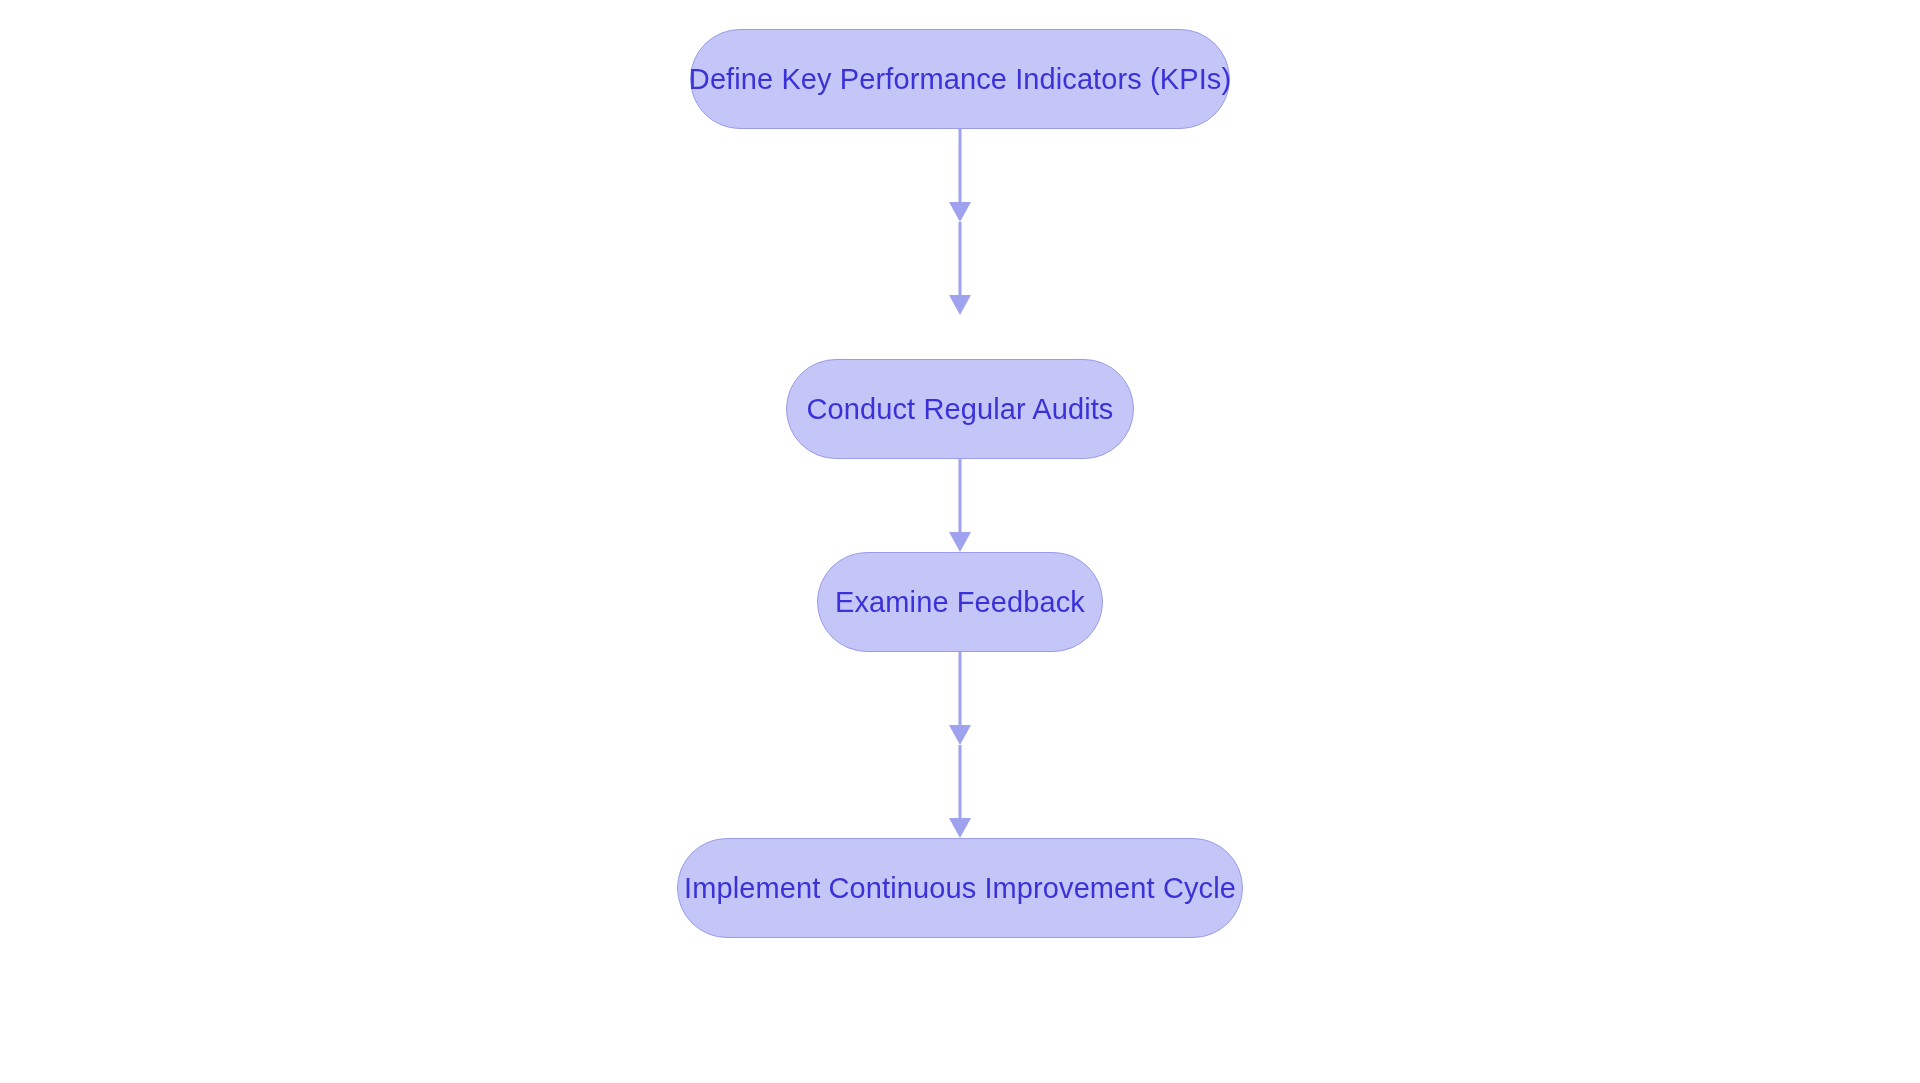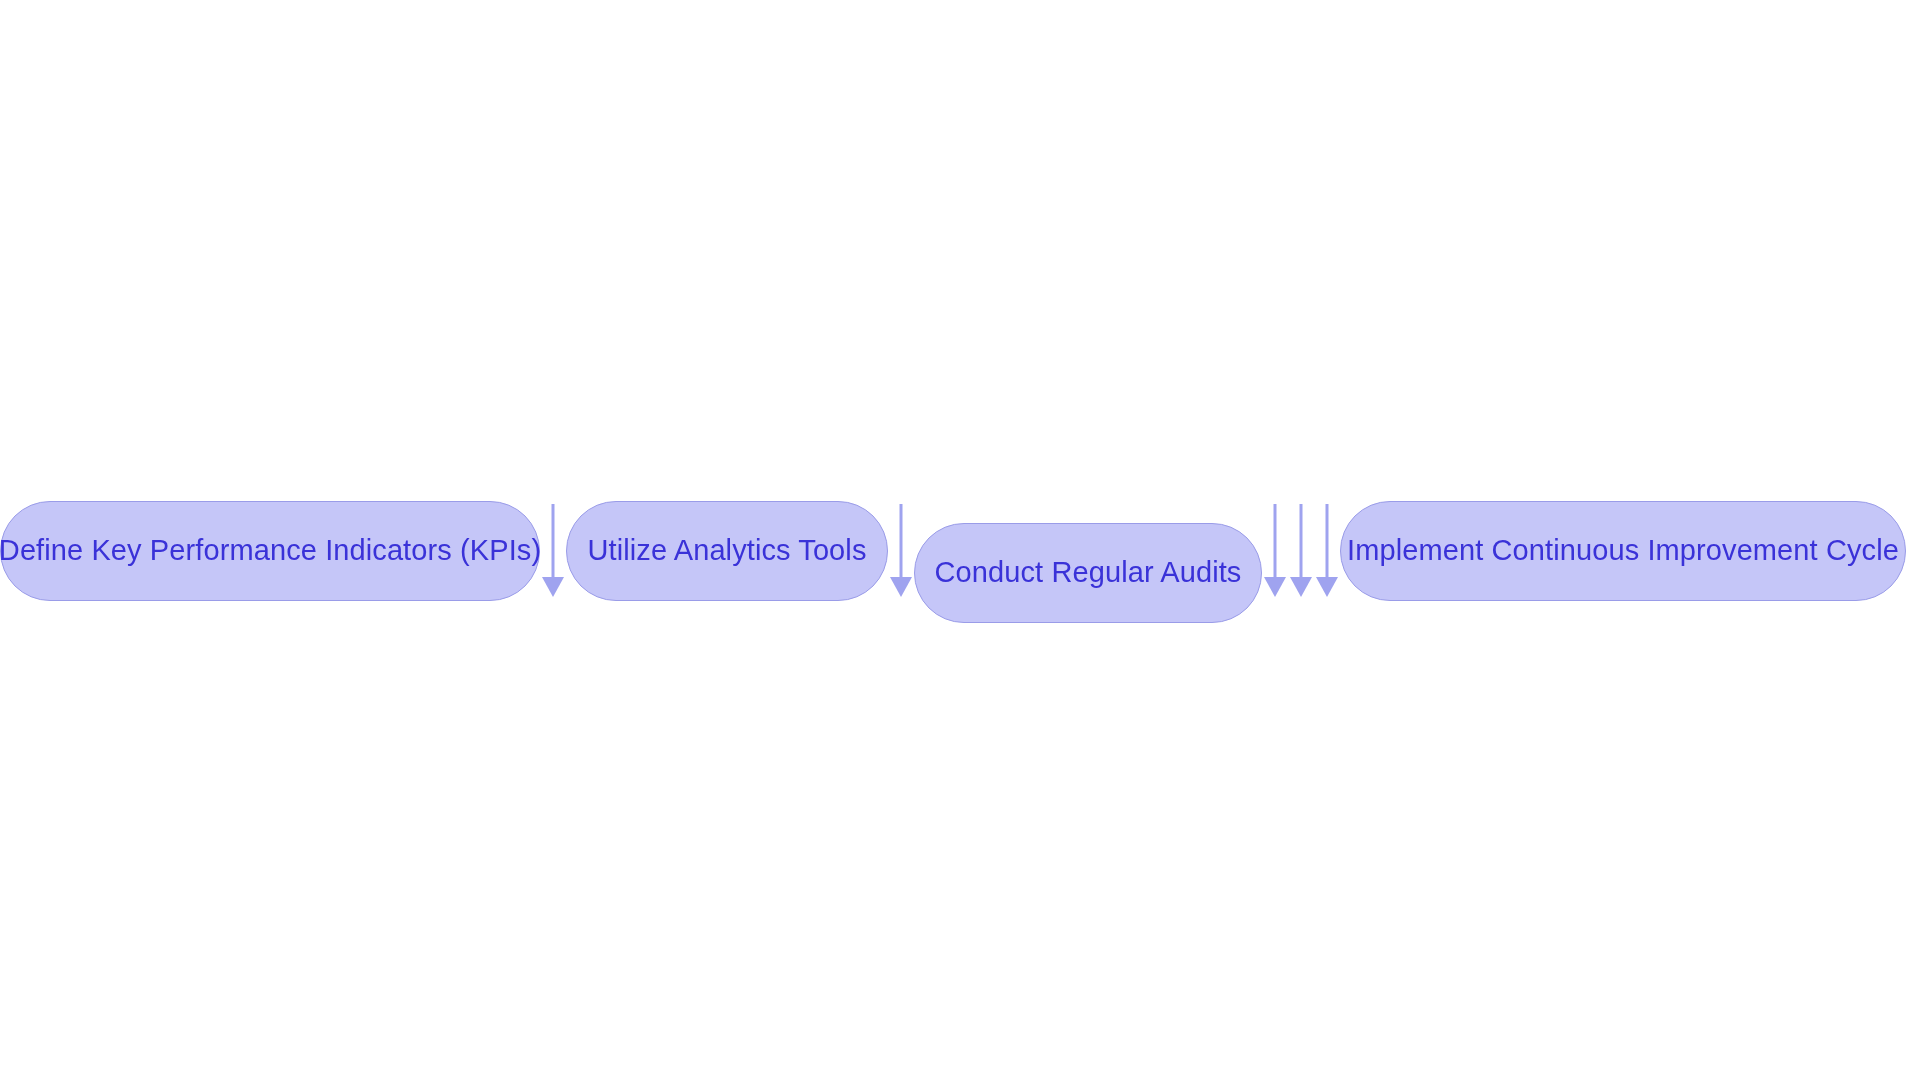--- a/index.html
+++ b/index.html
@@ -22,24 +22,24 @@
     background: #ffffff;
   }
 
   .flow-column {
     position: absolute;
     left: 0;
     top: 0;
     width: 1920px;
     height: 1083px;
     display: flex;
-    flex-direction: row;
+    flex-direction: column;
     align-items: center;
     justify-content: flex-start;
-    padding-top: 18px;
+    padding-top: 29px;
     box-sizing: border-box;
   }
 
   .node {
     position: relative;
     box-sizing: border-box;
     height: 100px;
     border-radius: 50px;
     background: #c5c6f8;
     border: 1.6px solid #9a9ce8;
@@ -92,42 +92,42 @@
       <span class="node-label">Define Key Performance Indicators (KPIs)</span>
     </div>
 
     <div class="connector">
       <svg viewBox="0 0 26 93" xmlns="http://www.w3.org/2000/svg" aria-hidden="true">
         <line x1="13" y1="0" x2="13" y2="74" stroke="#9fa3ef" stroke-width="3"></line>
         <polygon points="2,73 24,73 13,93" fill="#9fa3ef"></polygon>
       </svg>
     </div>
 
-    <div class="node n1">
-      <span class="node-label">Utilize Analytics Tools</span>
-    </div>
 
     <div class="connector">
       <svg viewBox="0 0 26 93" xmlns="http://www.w3.org/2000/svg" aria-hidden="true">
         <line x1="13" y1="0" x2="13" y2="74" stroke="#9fa3ef" stroke-width="3"></line>
         <polygon points="2,73 24,73 13,93" fill="#9fa3ef"></polygon>
       </svg>
     </div>
 
     <div class="node n2">
       <span class="node-label">Conduct Regular Audits</span>
     </div>
 
     <div class="connector">
       <svg viewBox="0 0 26 93" xmlns="http://www.w3.org/2000/svg" aria-hidden="true">
         <line x1="13" y1="0" x2="13" y2="74" stroke="#9fa3ef" stroke-width="3"></line>
         <polygon points="2,73 24,73 13,93" fill="#9fa3ef"></polygon>
       </svg>
     </div>
 
+    <div class="node n3">
+      <span class="node-label">Examine Feedback</span>
+    </div>
 
     <div class="connector">
       <svg viewBox="0 0 26 93" xmlns="http://www.w3.org/2000/svg" aria-hidden="true">
         <line x1="13" y1="0" x2="13" y2="74" stroke="#9fa3ef" stroke-width="3"></line>
         <polygon points="2,73 24,73 13,93" fill="#9fa3ef"></polygon>
       </svg>
     </div>
 
 
     <div class="connector">

